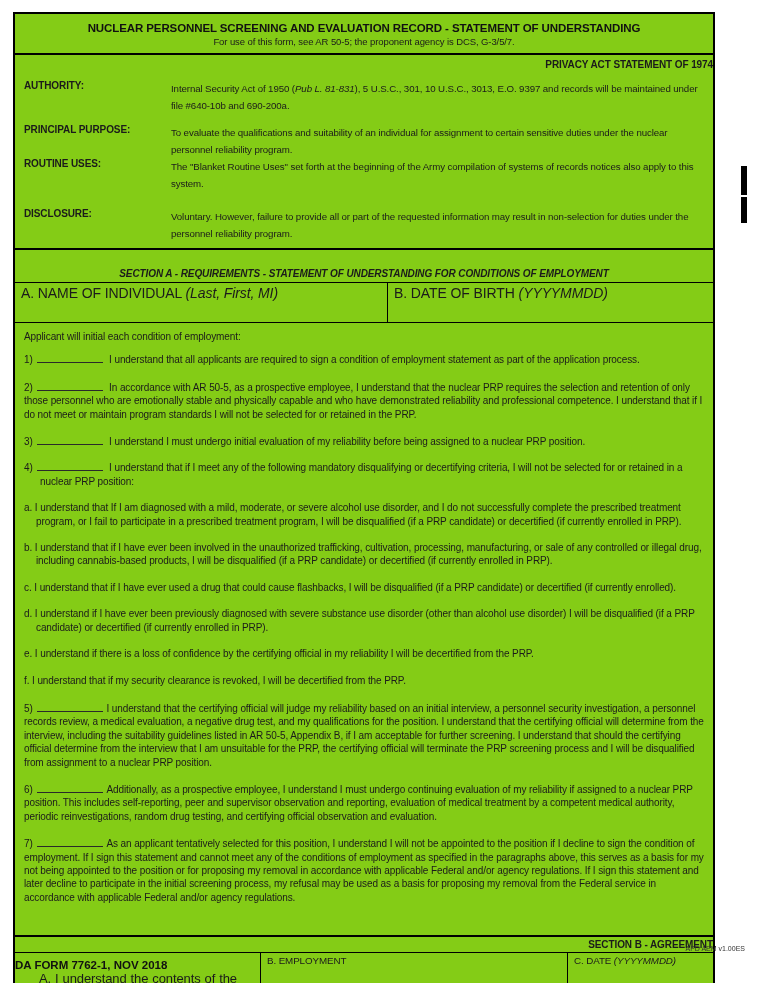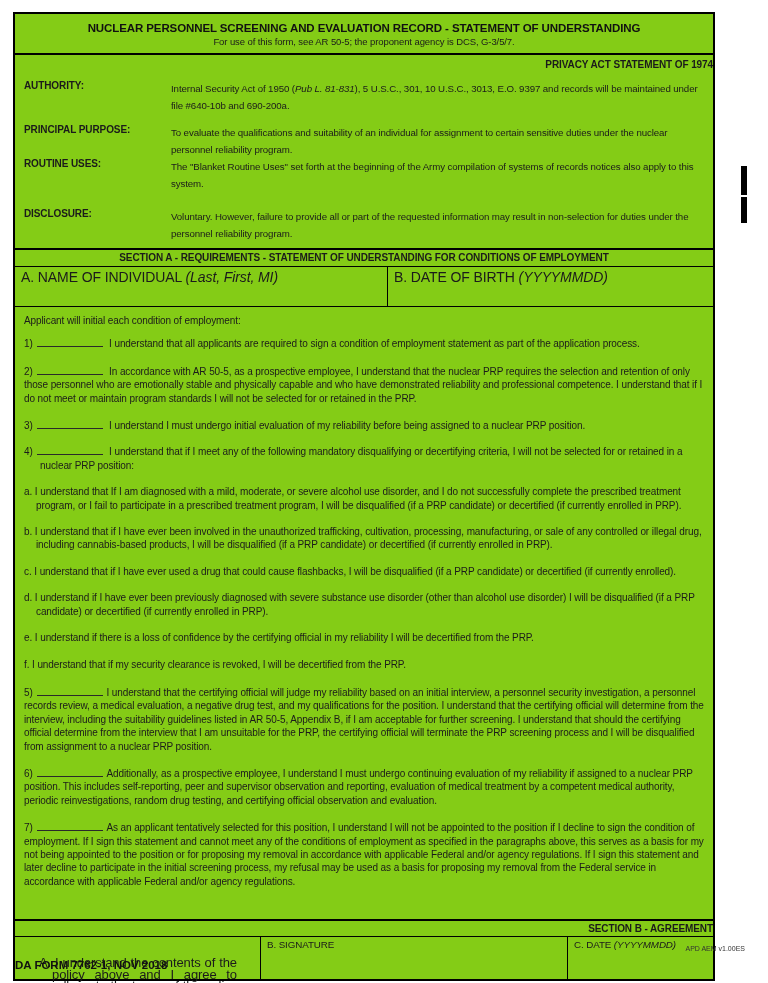--- a/index.html
+++ b/index.html
@@ -21,21 +21,21 @@
   
   .privacy{border-bottom:2px solid #000;padding:4px 0 6px;}
   .privacy-title{text-align:right;font-weight:bold;font-size:10px;margin-bottom:10px;padding-left:32px;}
   .privacy-row{display:grid;grid-template-columns:140px 1fr;padding:0 10px 0 9px;}
   .privacy-row .plabel{font-weight:bold;font-size:10px;}
   .privacy-row .ptext{font-size:9.7px;line-height:17px;padding-left:7px;}
   .mb-a{margin-bottom:10px;} .mb-b{} .mb-c{margin-bottom:16px;}
   
   .secA-header{
     border-bottom:1.5px solid #000;text-align:center;font-weight:bold;
-    font-size:10px;padding:2px 0 3px;
+    font-size:10px;padding:18px 0 3px;font-style:italic;
   }
   .fields-row{display:flex;border-bottom:1.5px solid #000;height:40px;box-sizing:border-box;}
   .field{font-size:14px;padding:2px 0 0 6px;box-sizing:border-box;}
   .field-name{width:372px;}
   .field-dob{flex:1;border-left:1px solid #000;}
   .field i{font-style:italic;}
   
   .body{height:612px;box-sizing:border-box;padding:7px 9px 0;overflow:hidden;font-size:10px;line-height:13.4px;}
   .body p{margin:0 0 13px;}
   .intro{margin-bottom:10px !important;}
@@ -147,21 +147,21 @@
 
       <p class="item"><span>7)</span> <span class="blank"></span><span>As an applicant tentatively selected for this position, I understand I will not be appointed to the position if I decline to sign the condition of employment. If I sign this statement and cannot meet any of the conditions of employment as specified in the paragraphs above, this serves as a basis for my not being appointed to the position or for proposing my removal in accordance with applicable Federal and/or agency regulations. If I sign this statement and later decline to participate in the initial screening process, my refusal may be used as a basis for proposing my removal from the Federal service in accordance with applicable Federal and/or agency regulations.</span></p>
     </div>
 
     <div class="secB">
       <div class="secB-header">SECTION B - AGREEMENT</div>
       <div class="secB-row">
         <div class="cellA">
           <p><span>A.</span> <span>I understand the contents of the policy above and I agree to adhere to the terms of the policy as a continuing condition of my employment.</span></p>
         </div>
-        <div class="cellB"><span>B. SIGNATURE</span></div>
+        <div class="cellB"><span>B. EMPLOYMENT</span></div>
         <div class="cellC"><span>C. DATE</span> <i>(YYYYMMDD)</i></div>
       </div>
     </div>
 
   </div>
 
   <div class="footer">
     <div class="form-number">DA FORM 7762-1, NOV 2018</div>
     <div class="apd">APD AEM v1.00ES</div>
   </div>

